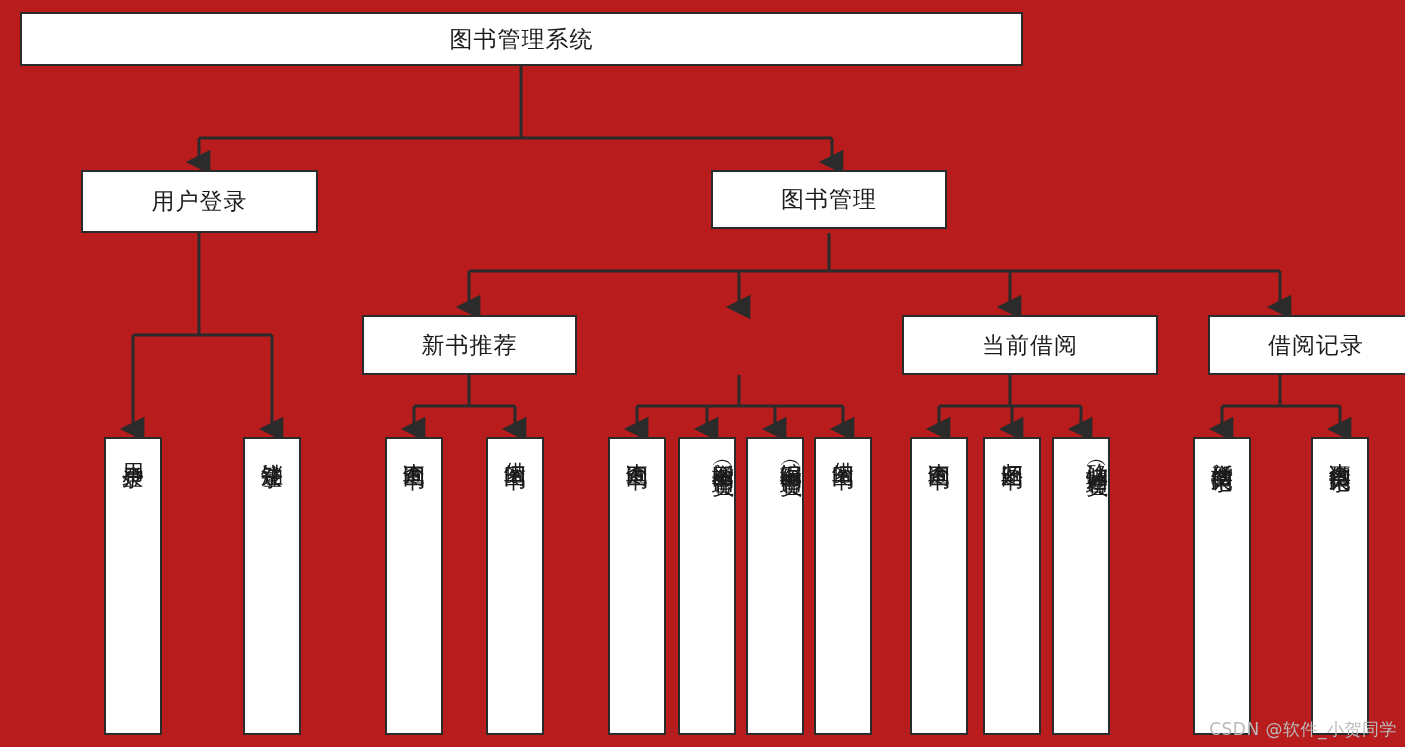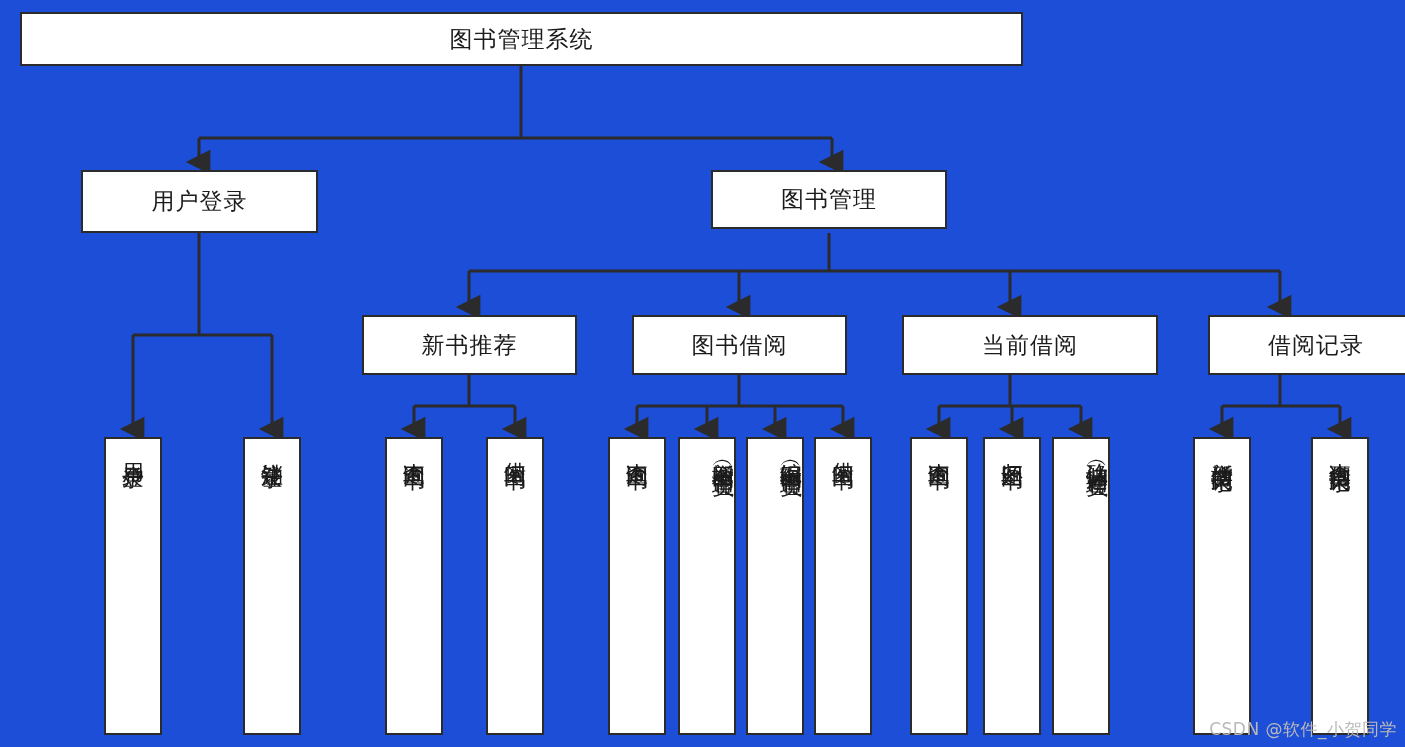--- a/index.html
+++ b/index.html
@@ -7,21 +7,21 @@
     padding: 0;
     background: #ffffff;
   }
   body {
     font-family: "DejaVu Sans", "Liberation Sans", sans-serif;
   }
   #canvas {
     position: relative;
     width: 1405px;
     height: 747px;
-    background: #1d4ed8;
+    background: #b91c1c;
     overflow: hidden;
   }
   .node {
     position: absolute;
     box-sizing: border-box;
     border: 2.5px solid #2b2b2b;
     background: #ffffff;
     display: flex;
     align-items: center;
     justify-content: center;
@@ -128,23 +128,20 @@
   <div class="node h" style="left:81px; top:170px; width:237px; height:63px;">
     <span>用户登录</span>
   </div>
   <div class="node h" style="left:711px; top:170px; width:236px; height:59px;">
     <span>图书管理</span>
   </div>
 
   <div class="node h" style="left:362px; top:315px; width:215px; height:60px;">
     <span>新书推荐</span>
   </div>
-  <div class="node h" style="left:632px; top:315px; width:215px; height:60px;">
-    <span>图书借阅</span>
-  </div>
   <div class="node h" style="left:902px; top:315px; width:256px; height:60px;">
     <span>当前借阅</span>
   </div>
   <div class="node h" style="left:1172px; top:315px; width:216px; height:60px;margin-left:36px;">
     <span>借阅记录</span>
   </div>
 
   <div class="node v" style="left:104px; top:437px; width:58px; height:298px;">
     <span class="vtext">用户登录</span>
   </div>

